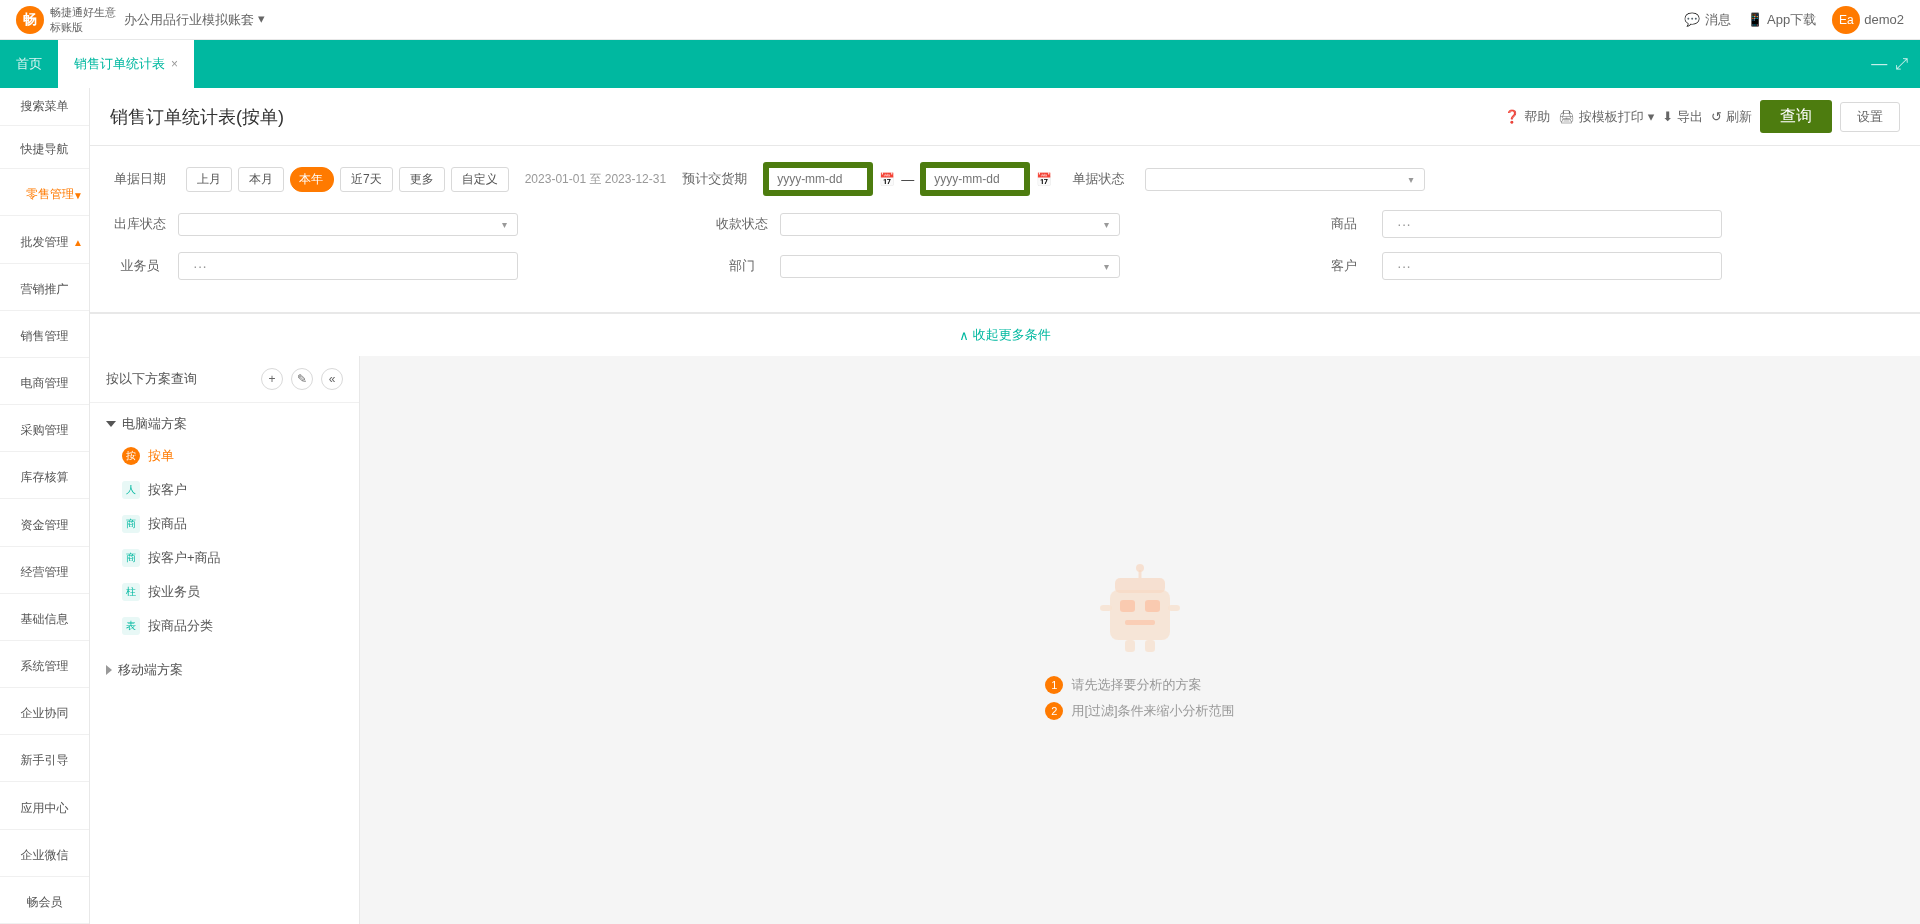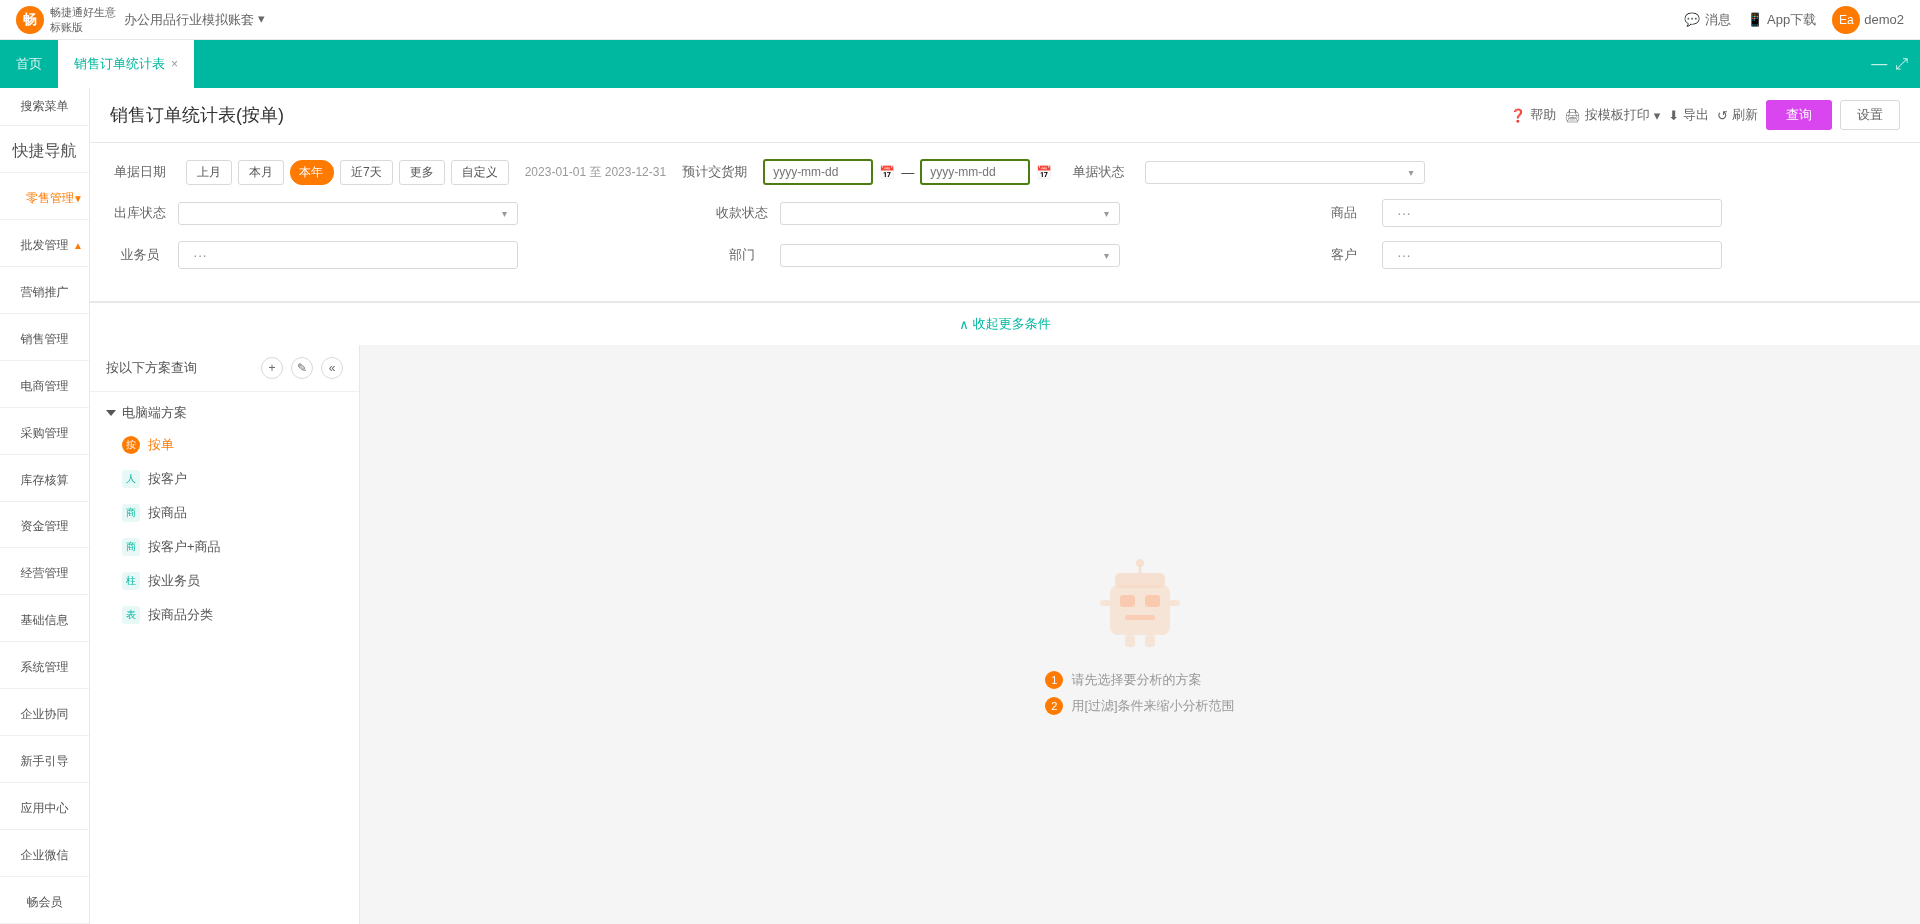--- a/index.html
+++ b/index.html
@@ -27,42 +27,42 @@
     
     .main-layout { display: flex; flex: 1; overflow: hidden; }
 
     
     .sidebar { width: 90px; background: #fff; border-right: 1px solid #e8e8e8; display: flex; flex-direction: column; flex-shrink: 0; overflow-y: auto; justify-content: space-between; }
     .sidebar-item { padding: 12px 8px; text-align: center; cursor: pointer; color: #555; font-size: 12px; border-bottom: 1px solid #f0f0f0; position: relative; }
     .sidebar-item.has-arrow::after { content: "▲"; font-size: 10px; position: absolute; right: 6px; top: 50%; transform: translateY(-50%); color: #ff7a00; }
     .sidebar-item.has-arrow-down::after { content: "▼"; font-size: 10px; position: absolute; right: 6px; top: 50%; transform: translateY(-50%); color: #ff7a00; }
     .sidebar-item.active { color: #ff7a00; padding-left: 19px; }
     .search-menu { font-size: 12px; color: #555; padding: 10px 8px; text-align: center; border-bottom: 1px solid #f0f0f0; cursor: pointer; }
-    .quick-nav { font-size: 16px; color: #555; padding: 10px 8px; text-align: center; border-bottom: 1px solid #f0f0f0; cursor: pointer; font-family: Liberation Serif, serif; }
+    .quick-nav { font-size: 12px; color: #555; padding: 10px 8px; text-align: center; border-bottom: 1px solid #f0f0f0; cursor: pointer; font-family: Liberation Serif, serif; }
 
     
     .content-area { flex: 1; display: flex; flex-direction: column; overflow: hidden; }
 
     
     .page-header { background: #fff; padding: 12px 20px 0 20px; border-bottom: 1px solid #e8e8e8; flex-shrink: 0; }
     .page-title-row { display: flex; align-items: center; justify-content: space-between; margin-bottom: 12px; }
     .page-title { font-size: 18px; font-weight: 500; color: #333; }
     .action-btn { display: flex; align-items: center; gap: 4px; color: #666; font-size: 13px; cursor: pointer; }
-    .action-btn-primary { background: #d946ef; color: #fff; border: none; padding: 6px 20px; border-radius: 3px; cursor: pointer; font-size: 13px; }
+    .action-btn-primary { background: #4d7c0f; color: #fff; border: none; padding: 6px 20px; border-radius: 3px; cursor: pointer; font-size: 16px; }
     .action-btn-secondary { background: #fff; color: #666; border: 1px solid #d9d9d9; padding: 5px 16px; border-radius: 3px; cursor: pointer; font-size: 13px; text-align: right; }
 
     
     .filter-panel { background: #fff; padding: 16px 20px; border-bottom: 1px solid #e8e8e8; flex-shrink: 0; }
     .filter-row { display: flex; align-items: center; gap: 16px; margin-bottom: 14px; flex-wrap: wrap; }
     .filter-row:last-child { margin-bottom: 16px; }
     .filter-label { color: #666; font-size: 13px; white-space: nowrap; min-width: 60px; text-align: center; }
     .filter-date-group { display: flex; align-items: center; gap: 6px; }
     .date-btn { padding: 3px 10px; border-radius: 3px; border: 1px solid #d9d9d9; background: #fff; cursor: pointer; font-size: 12px; color: #555; }
     .date-btn.active { background: #ff7a00; color: #fff; border-color: #ff7a00; border-radius: 12px; padding-left: 8px; }
-    .date-input { border: 2px solid #4d7c0f; border-radius: 3px; padding: 4px 8px; font-size: 12px; color: #999; width: 110px; }
+    .date-input { border: 6px solid #4d7c0f; border-radius: 3px; padding: 4px 8px; font-size: 12px; color: #999; width: 110px; }
     .date-range-text { font-size: 12px; color: #999; }
     .filter-select { border: 1px solid #d9d9d9; border-radius: 3px; padding: 5px 10px; font-size: 13px; color: #333; background: #fff; cursor: pointer; flex: 1; min-width: 180px; max-width: 340px; display: flex; align-items: center; justify-content: space-between; }
     .filter-input-dots { display: flex; align-items: center; gap: 4px; border: 1px solid #d9d9d9; border-radius: 3px; padding: 5px 10px; font-size: 13px; color: #999; flex: 1; min-width: 180px; max-width: 340px; cursor: pointer; }
     .chevron-down { font-size: 10px; color: #999; }
     .dots-btn { color: #999; font-size: 14px; }
     .filter-section { flex: 1; display: flex; align-items: center; gap: 8px; min-width: 300px; }
     .collapse-btn { display: flex; align-items: center; justify-content: center; color: #00b8a0; cursor: pointer; font-size: 13px; gap: 4px; padding: 8px 0; }
 
     
     .left-panel-wrapper { display: flex; flex: 1; overflow: hidden; }
@@ -320,20 +320,26 @@
             <div class="scheme-item-icon-sq">柱</div>
             <span>按业务员</span>
           </div>
 
           <div class="scheme-item">
             <div class="scheme-item-icon-sq">表</div>
             <span>按商品分类</span>
           </div>
         </div>
 
+        <div class="scheme-group">
+          <div class="scheme-group-header">
+            <span class="triangle-right"></span>
+            <span>移动端方案</span>
+          </div>
+        </div>
       </div>
 
       <div class="right-content">
         <div class="empty-state">
 
           <svg class="empty-icon" viewBox="0 0 100 100" xmlns="http://www.w3.org/2000/svg">
             <rect x="20" y="30" width="60" height="50" rx="8" fill="#f9d4b8" opacity="0.8"></rect>
             <rect x="30" y="40" width="15" height="12" rx="3" fill="#ff9a66" opacity="0.7"></rect>
             <rect x="55" y="40" width="15" height="12" rx="3" fill="#ff9a66" opacity="0.7"></rect>
             <rect x="35" y="60" width="30" height="5" rx="2" fill="#ff9a66" opacity="0.6"></rect>

